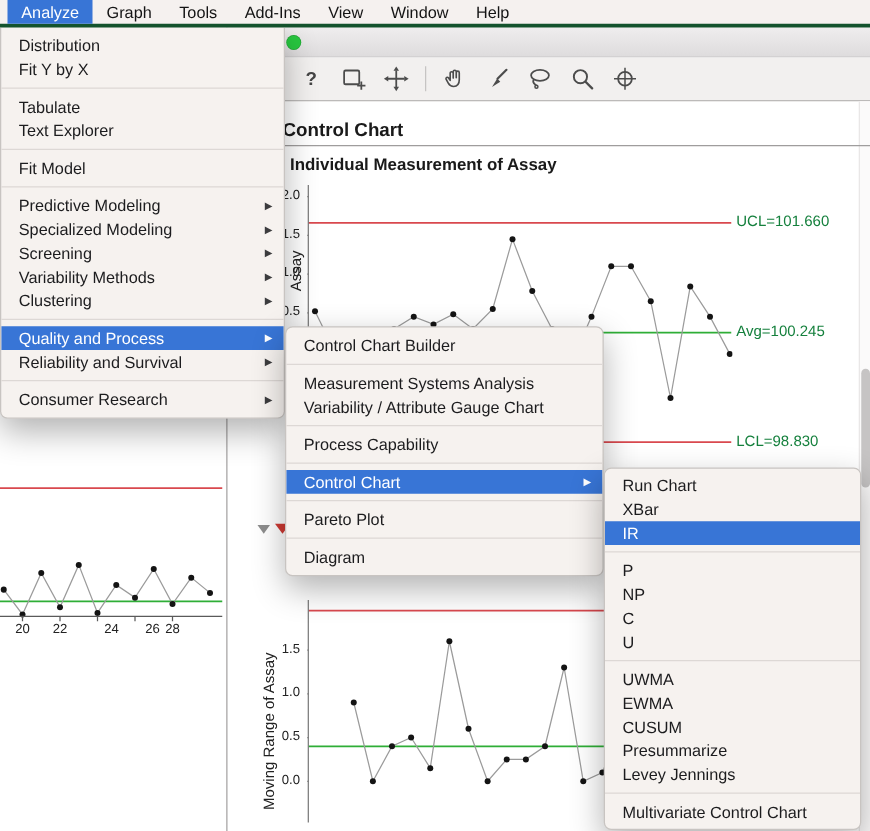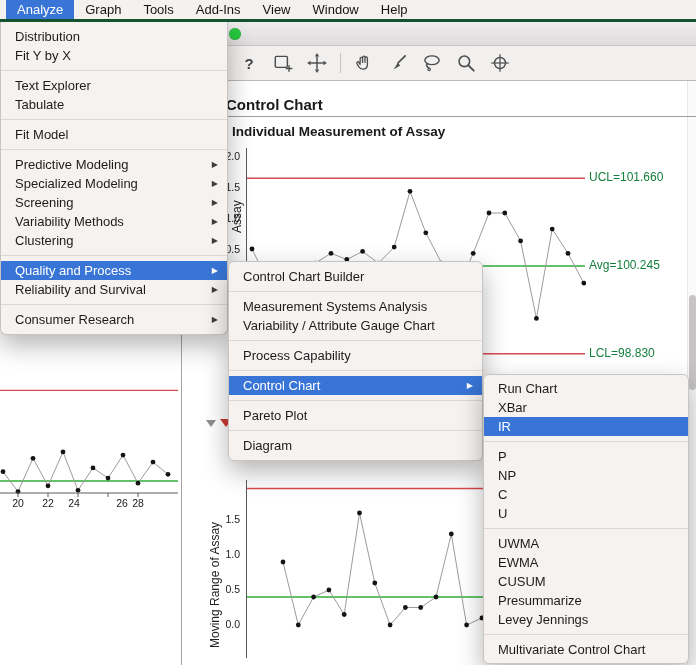--- a/index.html
+++ b/index.html
@@ -83,21 +83,21 @@
       <line x1="0" y1="113" x2="178" y2="113" stroke="#5a5a5a" stroke-width="1"></line>
       <line x1="18.0" y1="113" x2="18.0" y2="117" stroke="#5a5a5a" stroke-width="1"></line>
       <line x1="48.0" y1="113" x2="48.0" y2="117" stroke="#5a5a5a" stroke-width="1"></line>
       <line x1="78.0" y1="113" x2="78.0" y2="117" stroke="#5a5a5a" stroke-width="1"></line>
       <line x1="108.0" y1="113" x2="108.0" y2="117" stroke="#5a5a5a" stroke-width="1"></line>
       <line x1="138.0" y1="113" x2="138.0" y2="117" stroke="#5a5a5a" stroke-width="1"></line>
     </svg>
   <div id="back-xticks">
       <div class="xtick" style="left: 8px;">20</div>
       <div class="xtick" style="left: 38px;">22</div>
-      <div class="xtick" style="left: 64px;">24</div>
+      <div class="xtick" style="left: 75px; text-align: right;">24</div>
       <div class="xtick" style="left: 98px; margin-left: 14px;">26</div>
       <div class="xtick" style="left: 128px;">28</div>
     </div>
 
   <div class="frontwin"></div>
   <div class="titlebar">
     <div class="tlight" style="left: 7px; background: rgb(255, 95, 87);"></div>
     <div class="tlight" style="left: 27px; background: rgb(254, 188, 46);"></div>
     <div class="tlight" style="left: 47px; background: rgb(40, 200, 64);"></div>
   </div>
@@ -276,26 +276,26 @@
       </div>
 
       <div class="mitem">
         <span class="mlabel">Fit Y by X</span>
         <span class="arrow">▶</span>
       </div>
 
       <div class="msep"></div>
 
       <div class="mitem">
+        <span class="mlabel">Tabulate</span>
+        <span class="arrow">▶</span>
+      </div>
+
+      <div class="mitem">
         <span class="mlabel">Text Explorer</span>
-        <span class="arrow">▶</span>
-      </div>
-
-      <div class="mitem">
-        <span class="mlabel">Tabulate</span>
         <span class="arrow">▶</span>
       </div>
 
       <div class="msep"></div>
 
       <div class="mitem">
         <span class="mlabel">Fit Model</span>
         <span class="arrow">▶</span>
       </div>
 

